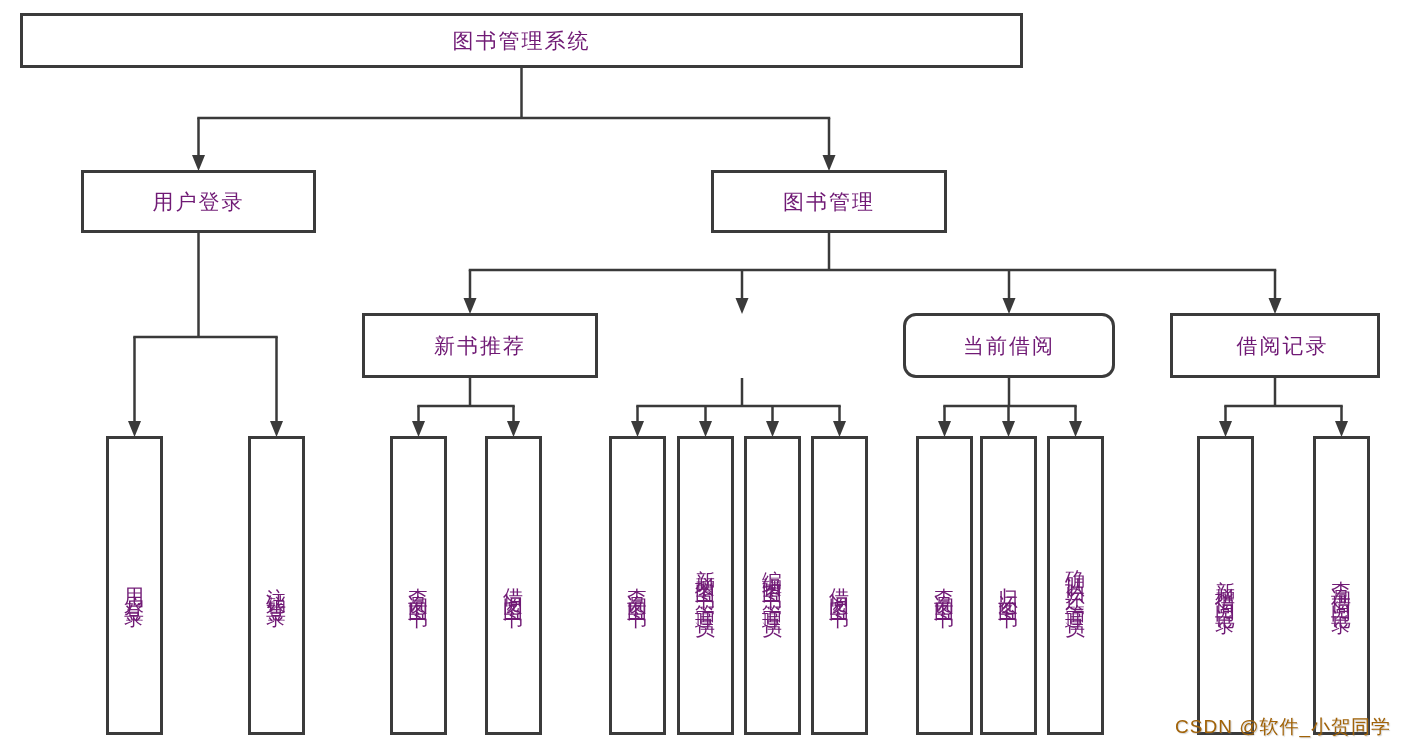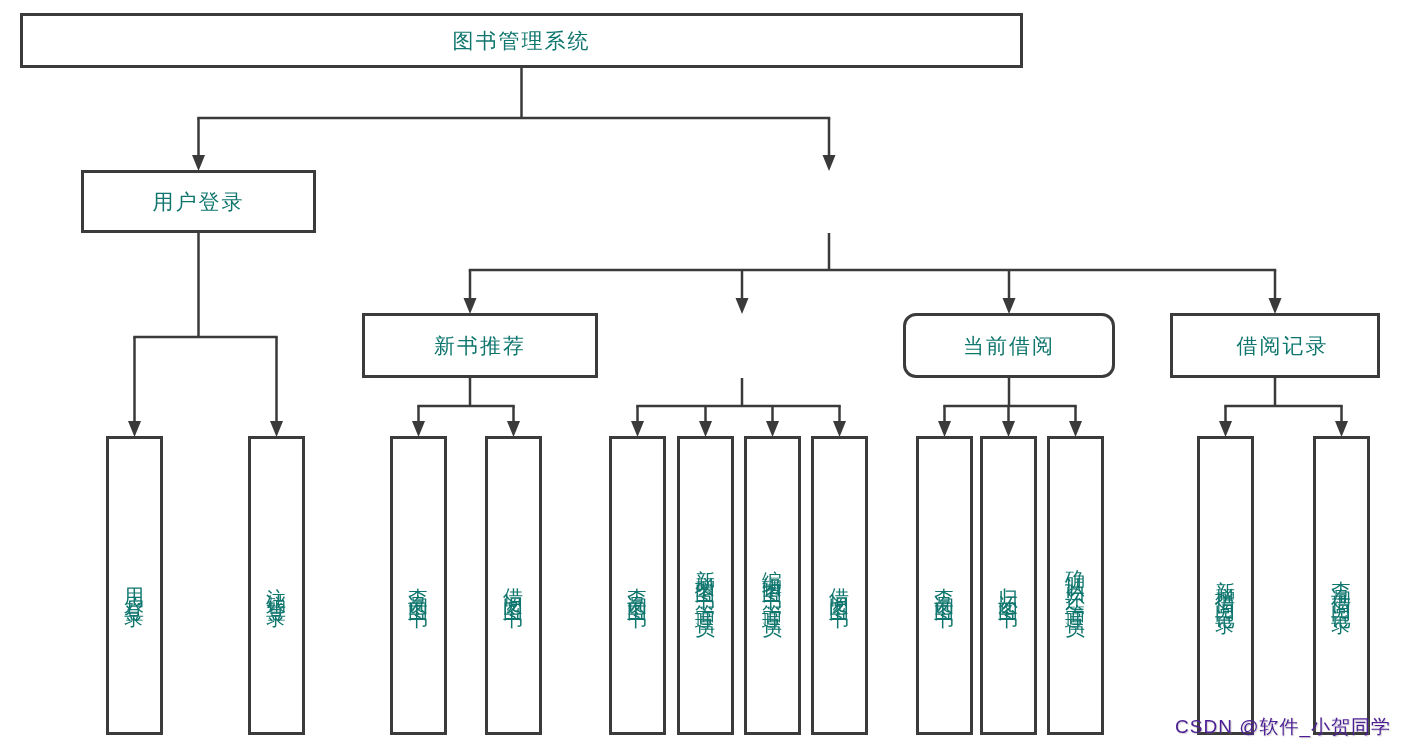--- a/index.html
+++ b/index.html
@@ -6,31 +6,31 @@
   body {
     width: 1405px; height: 747px; position: relative; overflow: hidden;
     font-family: "Liberation Sans", "DejaVu Sans", sans-serif;
   }
   #canvas { position: absolute; left: 0; top: 0; width: 1405px; height: 747px; }
   #edges { position: absolute; left: 0; top: 0; z-index: 1; }
   .box {
     position: absolute; box-sizing: border-box; background: #ffffff;
     border: 3px solid #3b3b3b; z-index: 2;
     display: flex; align-items: center; justify-content: center;
-    color: #0f766e;
+    color: #701a75;
   }
   .box .lbl { font-size: 21px; letter-spacing: 2px; white-space: nowrap; }
   .box.vert .lbl {
     writing-mode: vertical-rl; text-orientation: mixed;
     font-size: 20px; letter-spacing: 7px; line-height: 1;
   }
   #watermark {
     position: absolute; z-index: 3;
     right: 14px; top: 714px;
-    font-size: 19px; color: #4c1d95; letter-spacing: 1px;
+    font-size: 19px; color: #a16207; letter-spacing: 1px;
     text-shadow: 1px 1px 1px rgba(120,120,120,0.35);
     white-space: nowrap;
   }
 </style>
 </head>
 <body>
 
 <div id="canvas">
   <svg id="edges" width="1405" height="747" viewBox="0 0 1405 747">
       <line x1="521.5" y1="68" x2="521.5" y2="118" stroke="#3a3a3a" stroke-width="2.5"></line>
@@ -86,20 +86,23 @@
       <line x1="1341.5" y1="406" x2="1341.5" y2="423" stroke="#3a3a3a" stroke-width="2.5"></line>
       <polygon points="1335,421 1348,421 1341.5,437" fill="#3a3a3a"></polygon>
     </svg>
 
   <div class="box" style="left: 20px; top: 13px; width: 1003px; height: 55px;">
       <span class="lbl">图书管理系统</span>
     </div>
     <div class="box" style="left: 81px; top: 170px; width: 235px; height: 63px;">
       <span class="lbl">用户登录</span>
     </div>
+    <div class="box" style="left: 711px; top: 170px; width: 236px; height: 63px;">
+      <span class="lbl">图书管理</span>
+    </div>
     <div class="box" style="left: 362px; top: 313px; width: 236px; height: 65px;">
       <span class="lbl">新书推荐</span>
     </div>
     <div class="box" style="left: 903px; top: 313px; width: 212px; height: 65px; border-radius: 13px;">
       <span class="lbl">当前借阅</span>
     </div>
     <div class="box" style="left: 1170px; top: 313px; width: 210px; height: 65px; padding-left: 15px;">
       <span class="lbl">借阅记录</span>
     </div>
     <div class="box vert" style="left: 106px; top: 436px; width: 57px; height: 299px;">

